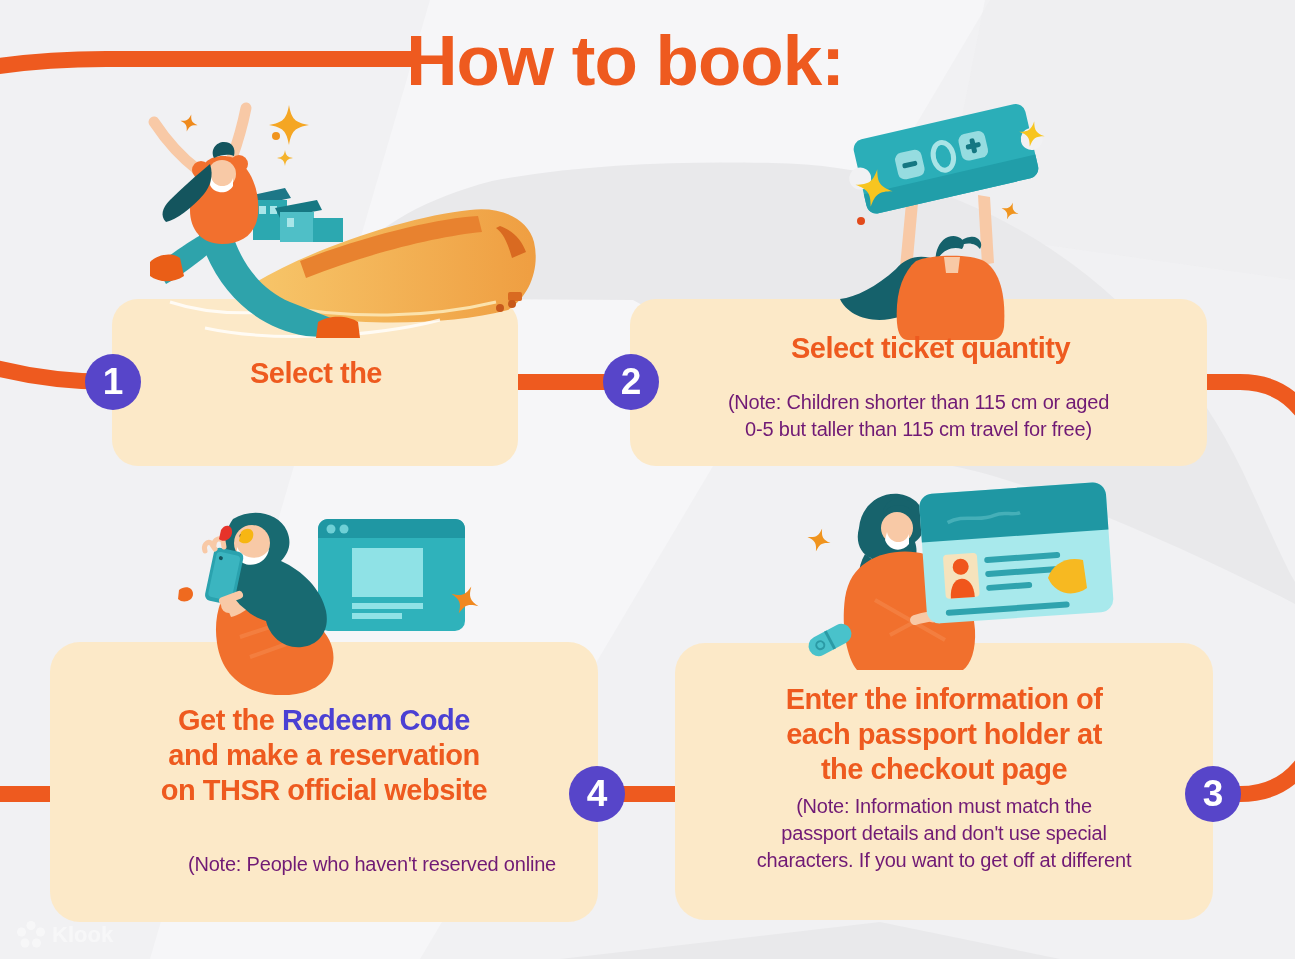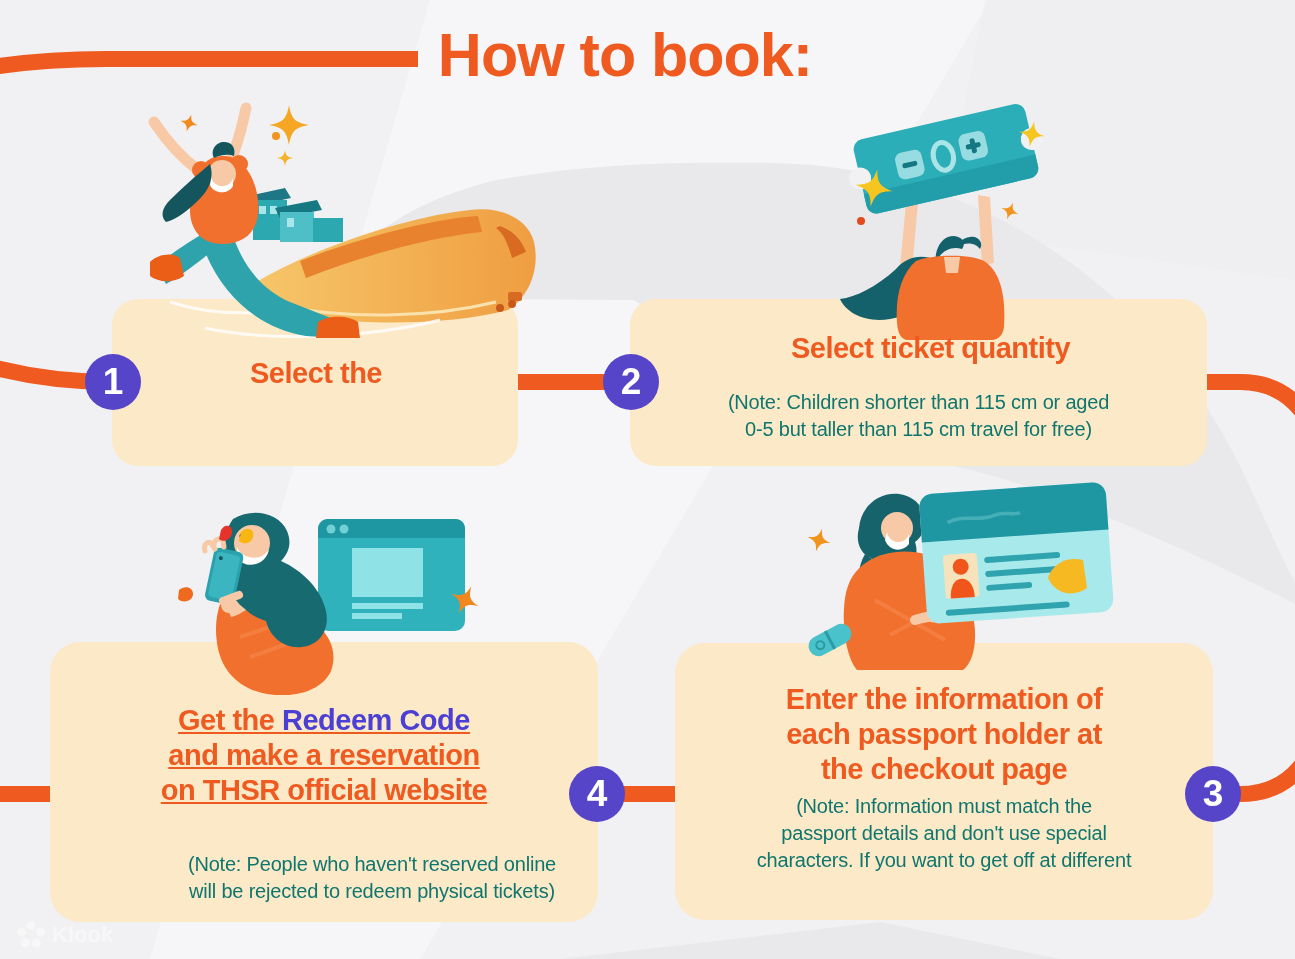--- a/index.html
+++ b/index.html
@@ -10,30 +10,30 @@
   #card-1{left:112px;top:299px;width:406px;height:167px;border-radius:26px;}
   #card-2{left:630px;top:299px;width:577px;height:167px;border-radius:26px;}
   #card-3{left:675px;top:643px;width:538px;height:277px;border-radius:30px;}
   #card-4{left:50px;top:642px;width:548px;height:280px;border-radius:30px;}
   .circle{position:absolute;width:56px;height:56px;border-radius:50%;background:#5745C9;color:#fff;font-weight:bold;font-size:37px;display:flex;align-items:center;justify-content:center;}
   #circle-1{left:85px;top:354px;}
   #circle-2{left:603px;top:354px;}
   #circle-3{left:1185px;top:766px;}
   #circle-4{left:569px;top:766px;}
   .heading{position:absolute;text-align:center;color:#EE5A1F;font-weight:bold;font-size:29px;line-height:35px;letter-spacing:-0.5px;}
-  .note{position:absolute;text-align:center;color:#0f766e;font-size:20px;line-height:27px;letter-spacing:-0.2px;}
+  .note{position:absolute;text-align:center;color:#701a75;font-size:20px;line-height:27px;letter-spacing:-0.2px;}
   #heading-1{left:113px;top:356px;width:406px;}
   #heading-2{left:630px;top:331px;width:577px;padding-left:12px;}
   #note-2{left:630px;top:389px;width:577px;}
   #heading-3{left:675px;top:672px;width:538px;margin-top:10px;}
   #note-3{left:675px;top:793px;width:538px;}
-  #heading-4{left:50px;top:703px;width:548px;text-decoration:underline;}
+  #heading-4{left:50px;top:703px;width:548px;}
   #note-4{left:50px;top:851px;width:644px;}
   .hl{color:#4B40D3;}
-  #title{left:325px;top:20px;width:600px;text-align:center;color:#EE5A1F;font-weight:bold;font-size:61px;letter-spacing:-1px;}
+  #title{left:325px;top:20px;width:600px;text-align:center;color:#EE5A1F;font-weight:bold;font-size:71px;letter-spacing:-1px;}
   #watermark{left:16px;top:920px;display:flex;align-items:center;gap:6px;opacity:0.45;color:#fff;font-weight:bold;font-size:22px;}
 </style>
 </head>
 <body>
 
 <svg id="bg-svg" class="abs" width="1295" height="959" viewBox="0 0 1295 959">
   <defs>
     <symbol id="star4" viewBox="-10 -10 20 20">
       <path d="M0,-10 C1.2,-3 3,-1.2 10,0 C3,1.2 1.2,3 0,10 C-1.2,3 -3,1.2 -10,0 C-3,-1.2 -1.2,-3 0,-10 Z"></path>
     </symbol>
@@ -263,21 +263,20 @@
   <div>passport details and don't use special</div>
   <div>characters. If you want to get off at different</div>
 </div>
 <div id="heading-4" class="heading">
   <div><span>Get the </span><span class="hl">Redeem Code</span></div>
   <div>and make a reservation</div>
   <div>on THSR official website</div>
 </div>
 <div id="note-4" class="note">
   <div>(Note: People who haven't reserved online</div>
-  <div>will be rejected to redeem physical tickets)</div>
 </div>
 
 <div id="watermark" class="abs">
   <svg width="30" height="30" viewBox="0 0 30 30">
     <g fill="#FFFFFF">
       <circle cx="15" cy="5.5" r="4.5"></circle>
       <circle cx="24.5" cy="12" r="4.5"></circle>
       <circle cx="20.5" cy="23" r="4.5"></circle>
       <circle cx="9" cy="23" r="4.5"></circle>
       <circle cx="5.5" cy="12" r="4.5"></circle>

